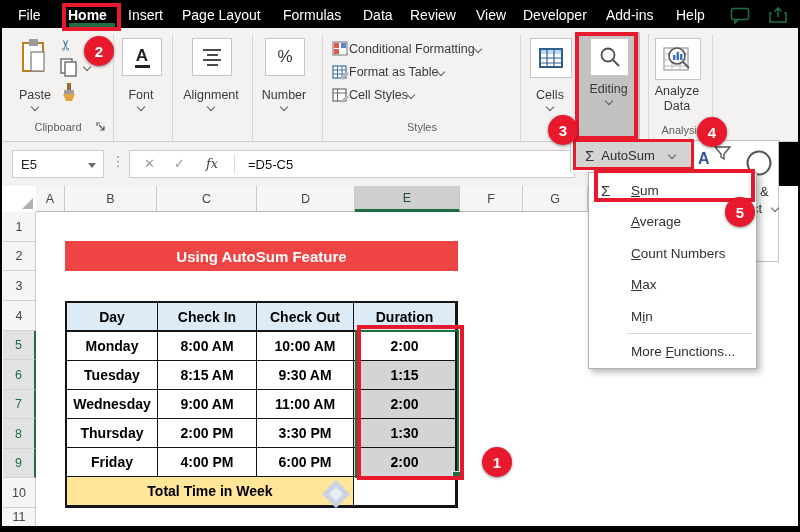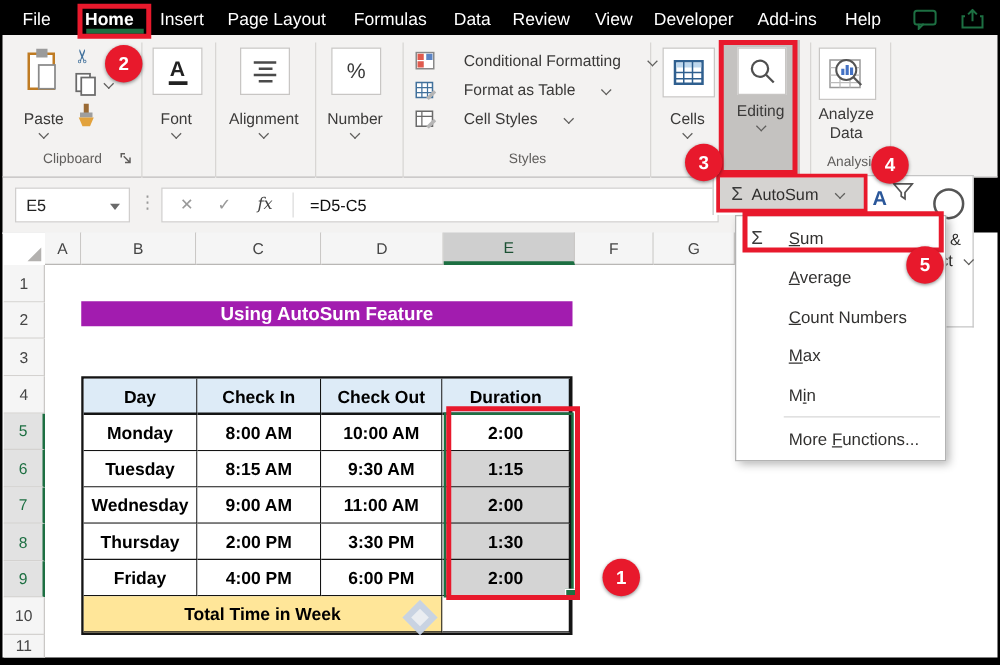--- a/index.html
+++ b/index.html
@@ -11,39 +11,39 @@
   .mtab{position:absolute;top:5px;color:#fff;font-size:14px;white-space:nowrap;cursor:default;}
   .home-underline{position:absolute;background:#1d6f42;}
   
   .ribbon{left:2px;top:28px;width:796px;height:113px;background:#f3f2f1;border-bottom:1px solid #d0cecd;}
   .vsep{position:absolute;width:1px;background:#d8d6d4;top:6px;height:128px;}
   .icon-box{position:absolute;background:#fff;border:1px solid #c8c6c4;display:flex;align-items:center;justify-content:center;}
   .rlabel{position:absolute;font-size:12.5px;color:#3b3a39;text-align:center;white-space:nowrap;}
   .glabel{position:absolute;font-size:11px;color:#605e5c;text-align:center;white-space:nowrap;}
   .chev{display:inline-block;width:5px;height:5px;border-right:1.4px solid #5f5e5c;border-bottom:1.4px solid #5f5e5c;transform:rotate(45deg);}
   .chev-abs{position:absolute;width:5px;height:5px;border-right:1.4px solid #5f5e5c;border-bottom:1.4px solid #5f5e5c;transform:rotate(45deg);}
-  .styles-row{position:absolute;display:flex;align-items:center;gap:22px;font-size:12.5px;color:#3b3a39;white-space:nowrap;}
+  .styles-row{position:absolute;display:flex;align-items:center;gap:0;font-size:12.5px;color:#3b3a39;white-space:nowrap;}
   .align-lines{display:flex;flex-direction:column;align-items:center;gap:3px;}
   .align-lines i{display:block;height:2px;background:#4a4a4a;}
   
   .fstrip{left:2px;top:142px;width:684px;height:44px;background:#f3f2f1;border-bottom:1px solid #cfcfcf;}
   .namebox{position:absolute;left:10px;top:8px;width:92px;height:28px;background:#fff;border:1px solid #d0cecd;
            display:flex;align-items:center;font-size:13px;color:#222;padding-left:8px;box-sizing:border-box;}
   .nb-arrow{position:absolute;right:7px;top:12px;width:0;height:0;border-left:4px solid transparent;border-right:4px solid transparent;border-top:5px solid #6a6a6a;}
   .fxbar{position:absolute;left:127px;top:8px;width:446px;height:28px;background:#fff;border:1px solid #d0cecd;box-sizing:border-box;}
   
   .sheetbg{left:2px;top:186px;width:796px;height:340px;background:#fff;}
   .colhdr{position:absolute;top:186px;height:26px;background:#f5f5f5;border-right:1px solid #cac8c6;border-bottom:1px solid #b9b7b5;
           display:flex;align-items:center;justify-content:center;font-size:12.5px;color:#454545;box-sizing:border-box;}
   .colhdr.sel{background:#cfcfcf;border-bottom:3px solid #1d6f42;color:#1c5134;}
   .rowhdr{position:absolute;left:3px;width:33px;background:#f5f5f5;border-right:1px solid #cac8c6;border-bottom:1px solid #d4d2d0;
           display:flex;align-items:center;justify-content:center;font-size:12.5px;color:#454545;box-sizing:border-box;}
   .rowhdr.sel{background:#e2e2e2;border-right:2px solid #1d6f42;color:#1d6f42;}
   .corner-tri{position:absolute;left:22px;top:198px;width:0;height:0;border-left:11px solid transparent;border-bottom:11px solid #b3b1af;}
-  .banner{position:absolute;left:65px;top:241px;width:393px;height:20px;background:#a21caf;color:#fff;
+  .banner{position:absolute;left:65px;top:241px;width:393px;height:30px;background:#ef4444;color:#fff;
           display:flex;align-items:center;justify-content:center;font-size:15px;font-weight:700;}
   .xtable{position:absolute;left:65px;top:301px;width:393px;height:207px;border:2px solid #141414;box-sizing:border-box;
           display:grid;grid-template-columns:91px 99px 97px 102px;grid-template-rows:29px 29px 29px 29px 29px 29px 29px;}
   .xtable .c{display:flex;align-items:center;justify-content:center;font-size:14px;font-weight:700;color:#000;
              border-right:1.5px solid #141414;border-bottom:1.5px solid #141414;background:#fff;box-sizing:border-box;}
   .xtable .th{background:#ddebf7;border-bottom:2px solid #141414;}
   .xtable .dsel{background:#d4d4d4;}
   .xtable .foot{background:#ffe699;grid-column:1/4;}
   .greensel{position:absolute;left:355px;top:330px;width:104px;height:148px;border:2px solid #1d6f42;box-sizing:border-box;}
   .fillhandle{position:absolute;left:452px;top:471px;width:7px;height:7px;background:#1d6f42;border:1px solid #fff;box-sizing:content-box;}

